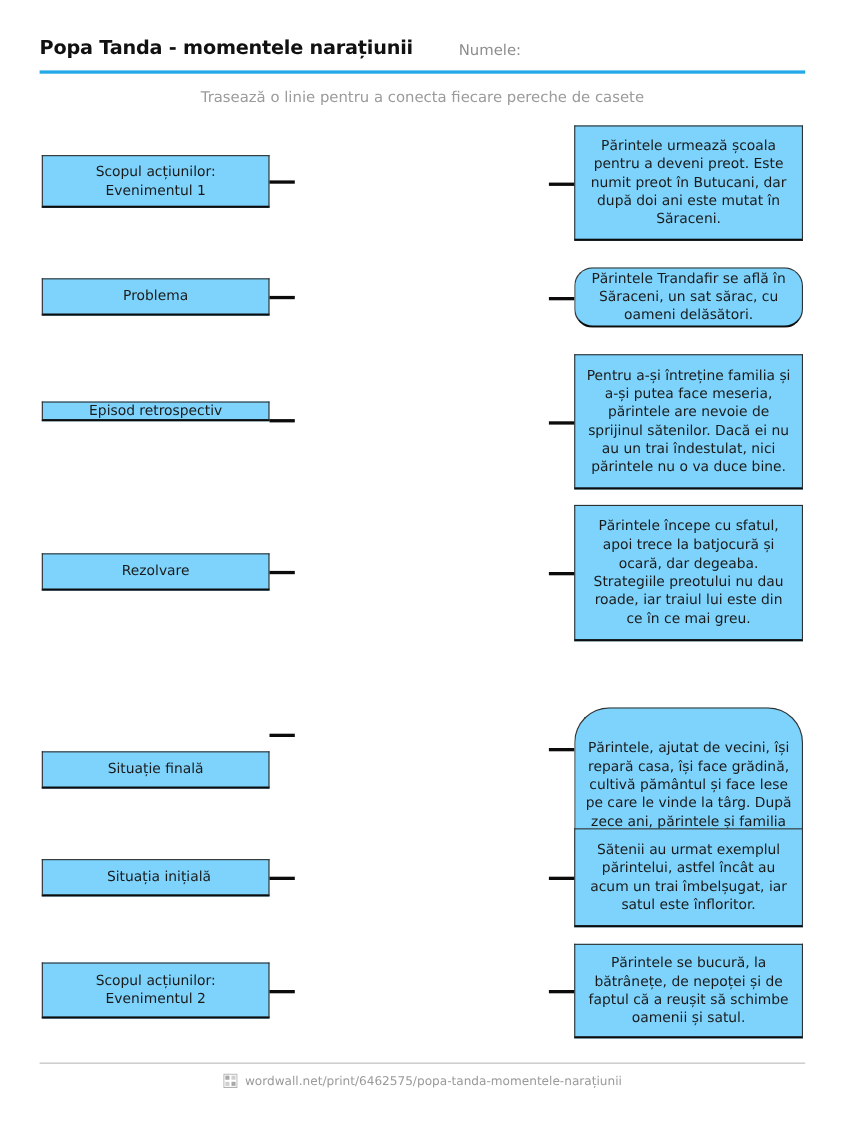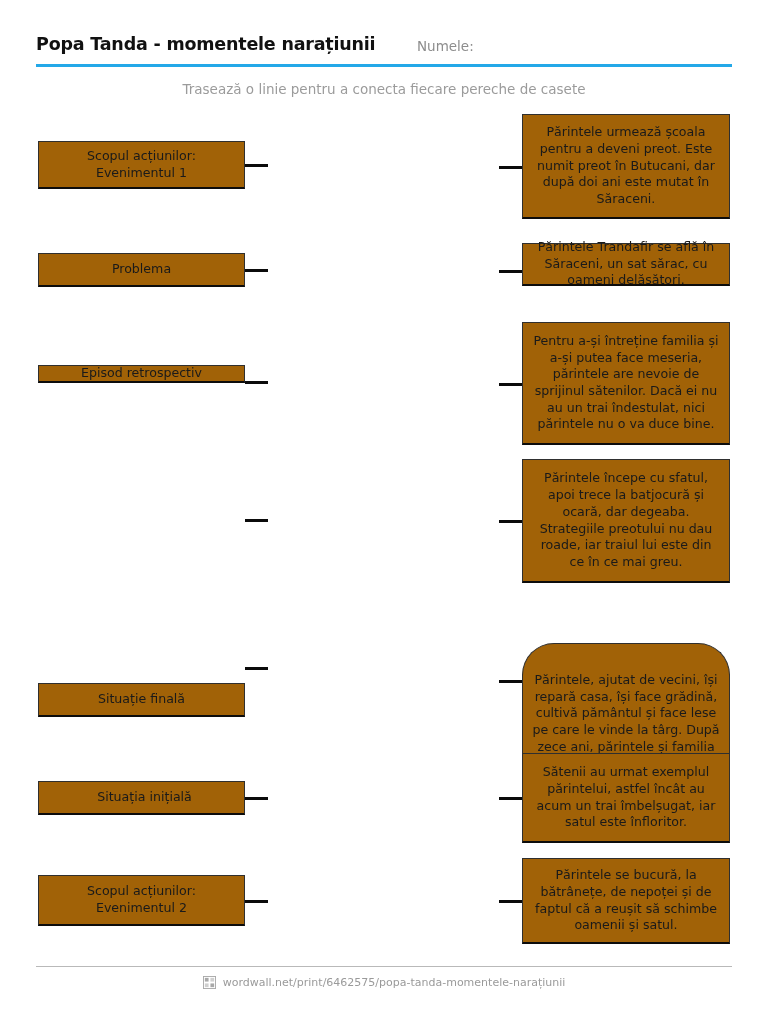--- a/index.html
+++ b/index.html
@@ -66,21 +66,21 @@
     position: absolute;
     left: 0;
     top: 0;
     width: 768px;
     height: 1024px;
   }
 
   .cell {
     position: absolute;
     box-sizing: border-box;
-    background: #a16207;
+    background: #7dd3fc;
     border: 1px solid #2f2f2f;
     border-bottom: 2px solid #0c0c0c;
     display: flex;
     align-items: center;
     justify-content: center;
     text-align: center;
     padding: 6px 9px;
     line-height: 1.33;
   }
 
@@ -155,32 +155,35 @@
     </div>
     <div class="stub stub-left" style="top: 164px;"></div>
     <div class="cell cell-right" style="top: 114px; height: 105px;">
       <span class="cell-text">Părintele urmează școala pentru a deveni preot. Este numit preot în Butucani, dar după doi ani este mutat în Săraceni.</span>
     </div>
     <div class="stub stub-right" style="top: 166px;"></div>
     <div class="cell cell-left" style="top: 253px; height: 34px;">
       <span class="cell-text">Problema</span>
     </div>
     <div class="stub stub-left" style="top: 269px;"></div>
-    <div class="cell cell-right" style="top: 243px; height: 43px;">
+    <div class="cell cell-right" style="top: 243px; height: 55px; border-radius: 17px;">
       <span class="cell-text">Părintele Trandafir se află în Săraceni, un sat sărac, cu oameni delăsători.</span>
     </div>
     <div class="stub stub-right" style="top: 270px;"></div>
     <div class="cell cell-left" style="top: 365px; height: 18px;">
       <span class="cell-text">Episod retrospectiv</span>
     </div>
     <div class="stub stub-left" style="top: 381px;"></div>
     <div class="cell cell-right" style="top: 322px; height: 123px;">
       <span class="cell-text">Pentru a-și întreține familia și a-și putea face meseria, părintele are nevoie de sprijinul sătenilor. Dacă ei nu au un trai îndestulat, nici părintele nu o va duce bine.</span>
     </div>
     <div class="stub stub-right" style="top: 383px;"></div>
+    <div class="cell cell-left" style="top: 503px; height: 34px;">
+      <span class="cell-text">Rezolvare</span>
+    </div>
     <div class="stub stub-left" style="top: 519px;"></div>
     <div class="cell cell-right" style="top: 459px; height: 124px;">
       <span class="cell-text">Părintele începe cu sfatul, apoi trece la batjocură și ocară, dar degeaba. Strategiile preotului nu dau roade, iar traiul lui este din ce în ce mai greu.</span>
     </div>
     <div class="stub stub-right" style="top: 520px;"></div>
     <div class="cell cell-left" style="top: 683px; height: 34px;">
       <span class="cell-text">Situație finală</span>
     </div>
     <div class="stub stub-left" style="top: 667px;"></div>
     <div class="cell cell-right" style="top: 643px; height: 159px; border-radius: 32px;">

